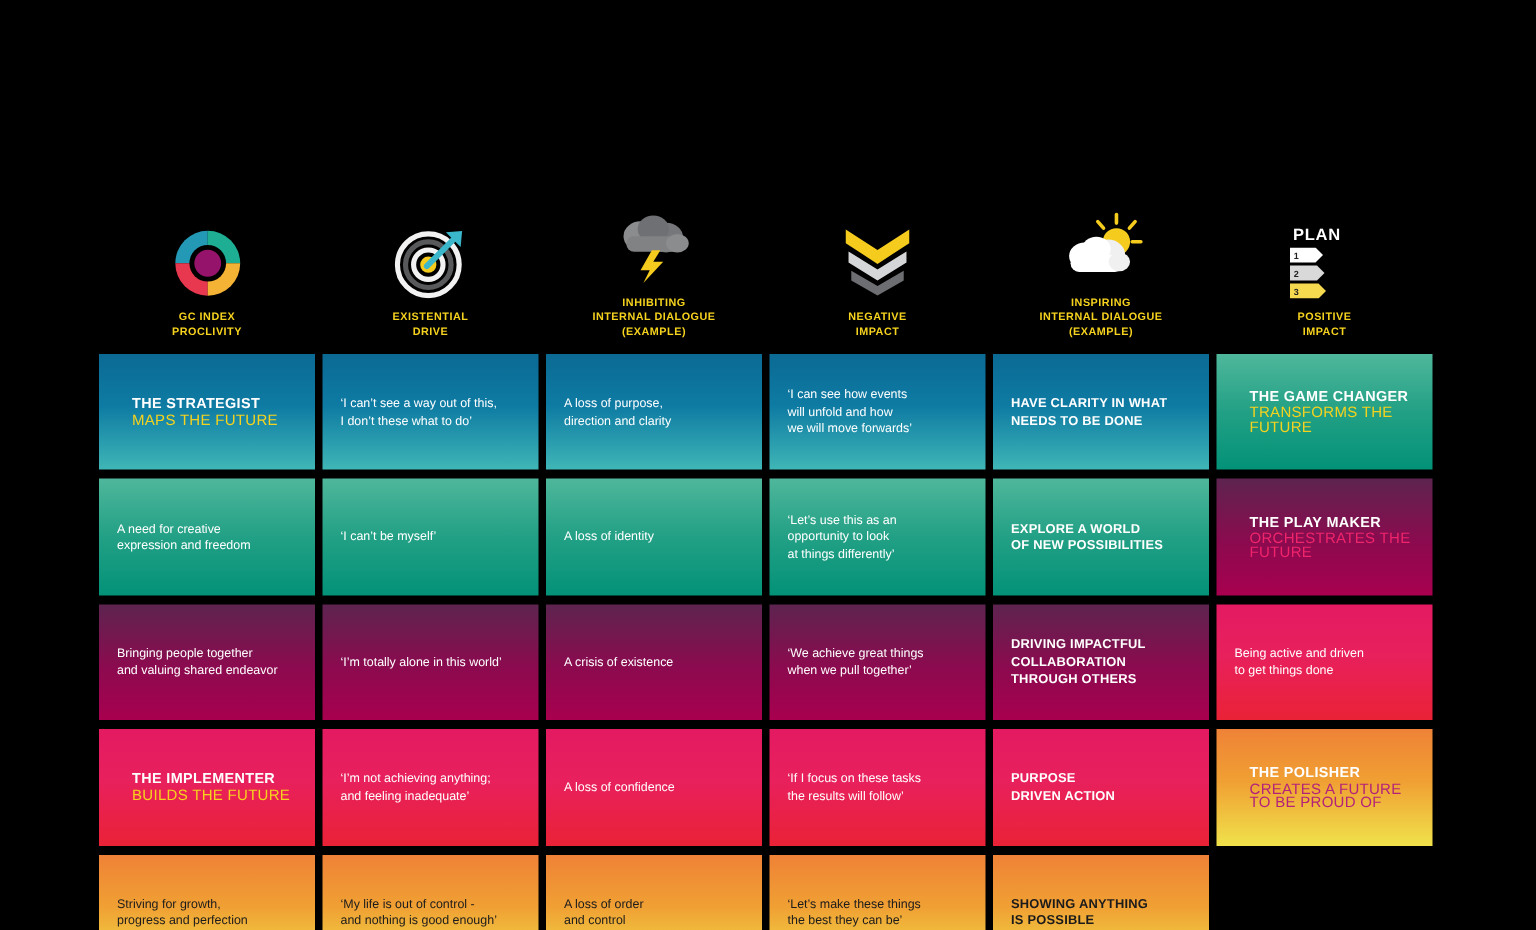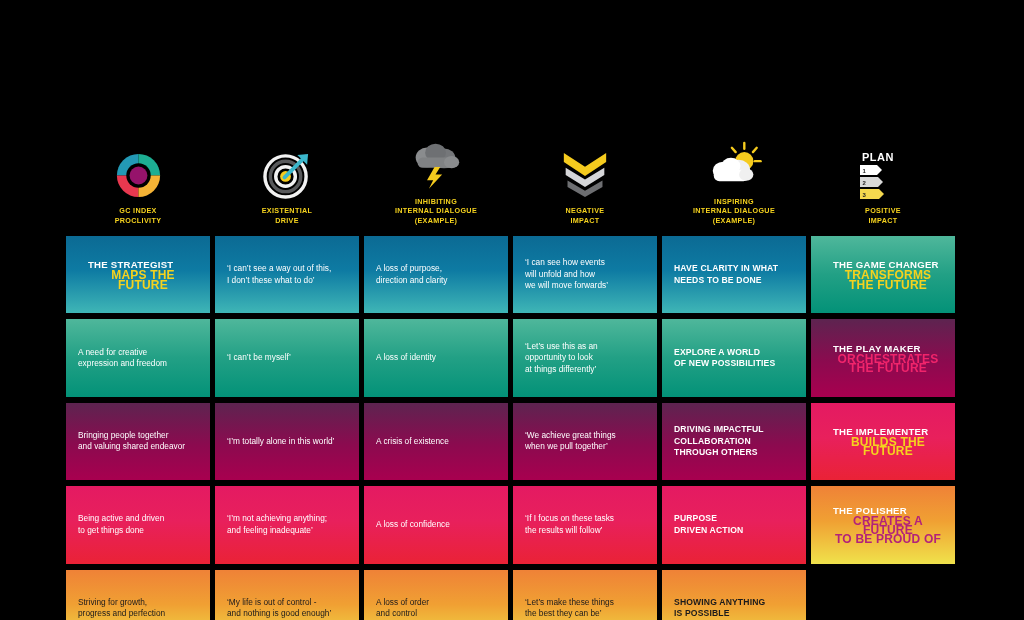--- a/index.html
+++ b/index.html
@@ -74,27 +74,26 @@
   }
   .cell.title-cell { padding-left: 22px; }
   .role-title {
     font-size: 9.6px;
     font-weight: bold;
     letter-spacing: 0.25px;
     line-height: 12px;
     text-transform: uppercase;
   }
   .role-sub {
-    font-size: 12px;
-    font-weight: bold;
+    font-size: 10px;
+    font-weight: normal;
     letter-spacing: 0.2px;
     line-height: 9.2px;
     text-transform: uppercase;
     white-space: pre-line;
-    text-align: center;
   }
   .cell.impact-cell .cell-text {
     font-weight: bold;
     font-size: 8.6px;
     line-height: 11.6px;
     letter-spacing: 0.15px;
     text-transform: uppercase;
   }
 
   
@@ -294,30 +293,30 @@
     <div class="cell row-3">
       <div class="cell-text txt-light">‘We achieve great things
 when we pull together’</div>
     </div>
     <div class="cell row-3 impact-cell">
       <div class="cell-text txt-light">DRIVING IMPACTFUL
 COLLABORATION
 THROUGH OTHERS</div>
     </div>
 
-    <div class="cell row-4 title-cell">
-      <div>
-        <div class="role-title txt-light">THE IMPLEMENTER</div>
-        <div class="role-sub sub-yellow">BUILDS THE FUTURE</div>
-      </div>
-    </div>
     <div class="cell row-4">
       <div class="cell-text txt-light">Being active and driven
 to get things done</div>
     </div>
+    <div class="cell row-4 title-cell">
+      <div>
+        <div class="role-title txt-light">THE IMPLEMENTER</div>
+        <div class="role-sub sub-yellow">BUILDS THE FUTURE</div>
+      </div>
+    </div>
     <div class="cell row-4">
       <div class="cell-text txt-light">‘I’m not achieving anything;
 and feeling inadequate’</div>
     </div>
     <div class="cell row-4">
       <div class="cell-text txt-light">A loss of confidence</div>
     </div>
     <div class="cell row-4">
       <div class="cell-text txt-light">‘If I focus on these tasks
 the results will follow’</div>

